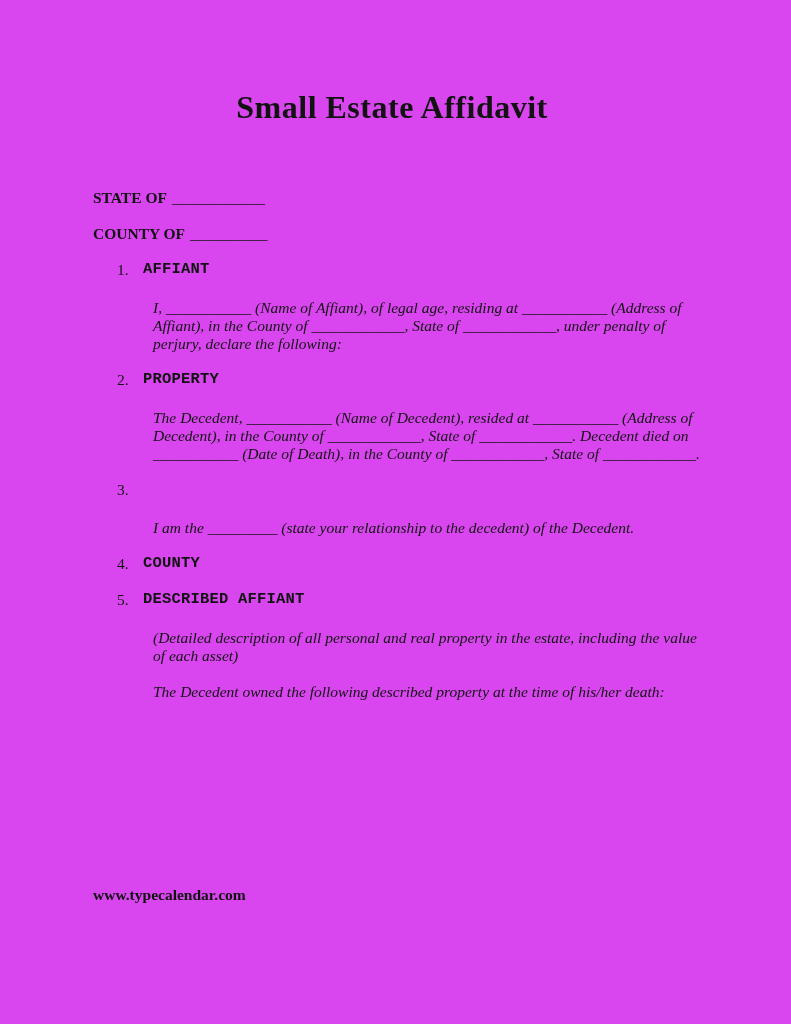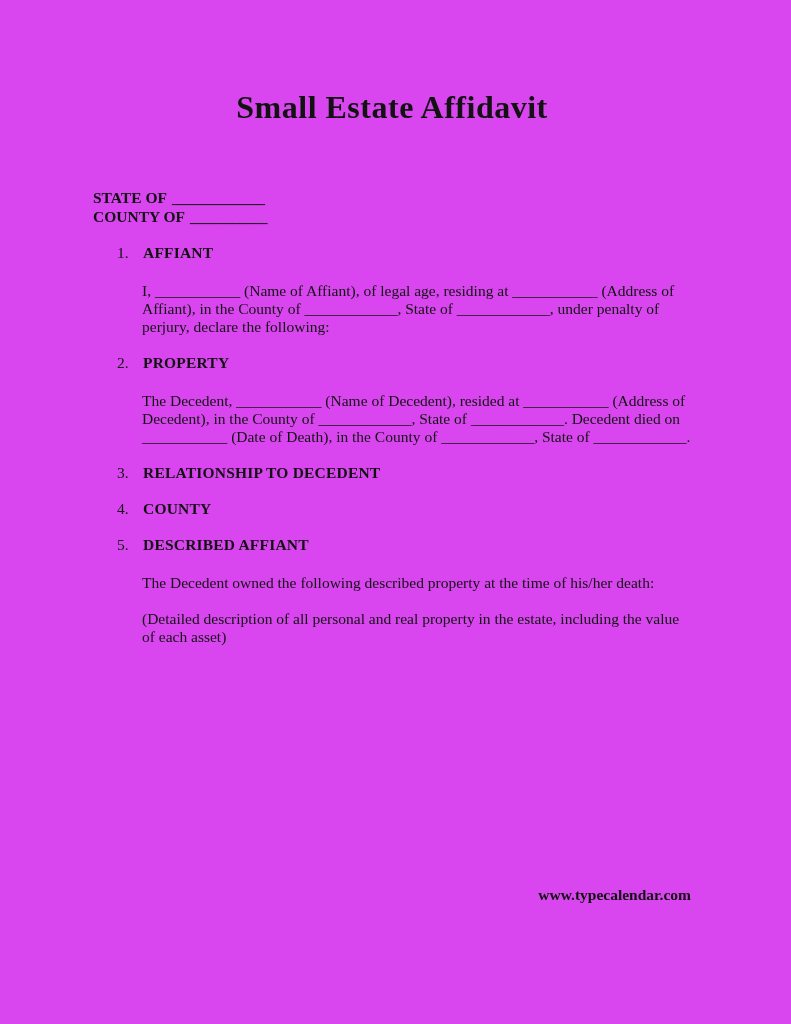--- a/index.html
+++ b/index.html
@@ -19,41 +19,42 @@
     font-size: 32px;
     font-weight: bold;
     text-align: center;
     line-height: 38px;
     letter-spacing: 0.5px;
   }
   .venue { margin-top: 62px; }
   .venue-line {
     font-weight: bold;
     line-height: 19px;
-    margin-top: 0;
+    margin-top: 17px;
     white-space: nowrap;
   }
   .venue-line:first-child { margin-top: 0; }
-  .venue-line .blank { margin-left: 5px; font-weight: bold; letter-spacing: 0; }
+  .venue-line .blank { margin-left: 5px; font-weight: normal; letter-spacing: 0; }
   .section { margin-left: 24px; margin-top: 17px; }
   .sec-head { display: flex; line-height: 19px; }
   .sec-num { width: 26px; flex: 0 0 26px; }
-  .sec-title { font-weight: bold; letter-spacing: 0.2px; }
+  .sec-title { font-weight: bold; letter-spacing: 0.2px; font-family: Liberation Mono, monospace; }
   .sec-body p {
-    margin: 20px 0 0 25px;
+    margin: 20px 0 0 36px;
     width: 550px;
     line-height: 18px;
+    font-style: italic;
   }
   .sec-body p + p { margin-top: 18px; }
   .footer {
     position: absolute;
     top: 886px;
     left: 93px;
     right: 100px;
-    text-align: right;
+    text-align: left;
     font-weight: bold;
     line-height: 18px;
   }
 </style>
 </head>
 <body>
 
 <div class="page">
 
   <h1 class="doc-title">Small Estate Affidavit</h1>
@@ -79,37 +80,39 @@
       <span class="sec-title">PROPERTY</span>
     </div>
     <div class="sec-body">
       <p>The Decedent, ___________ (Name of Decedent), resided at ___________ (Address of Decedent), in the County of ____________, State of ____________. Decedent died on ___________ (Date of Death), in the County of ____________, State of ____________.</p>
     </div>
   </div>
 
   <div class="section">
     <div class="sec-head">
       <span class="sec-num">3.</span>
-      <span class="sec-title">RELATIONSHIP TO DECEDENT</span>
+    </div>
+    <div class="sec-body">
+      <p>I am the _________ (state your relationship to the decedent) of the Decedent.</p>
     </div>
   </div>
 
   <div class="section">
     <div class="sec-head">
       <span class="sec-num">4.</span>
       <span class="sec-title">COUNTY</span>
     </div>
   </div>
 
   <div class="section">
     <div class="sec-head">
       <span class="sec-num">5.</span>
       <span class="sec-title">DESCRIBED AFFIANT</span>
     </div>
     <div class="sec-body">
+      <p>(Detailed description of all personal and real property in the estate, including the value of each asset)</p>
       <p>The Decedent owned the following described property at the time of his/her death:</p>
-      <p>(Detailed description of all personal and real property in the estate, including the value of each asset)</p>
     </div>
   </div>
 
   <div class="footer">www.typecalendar.com</div>
 
 </div>
 
 </body></html>

